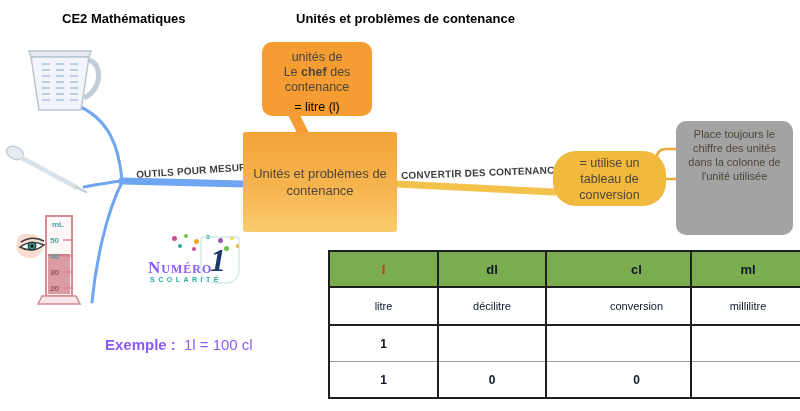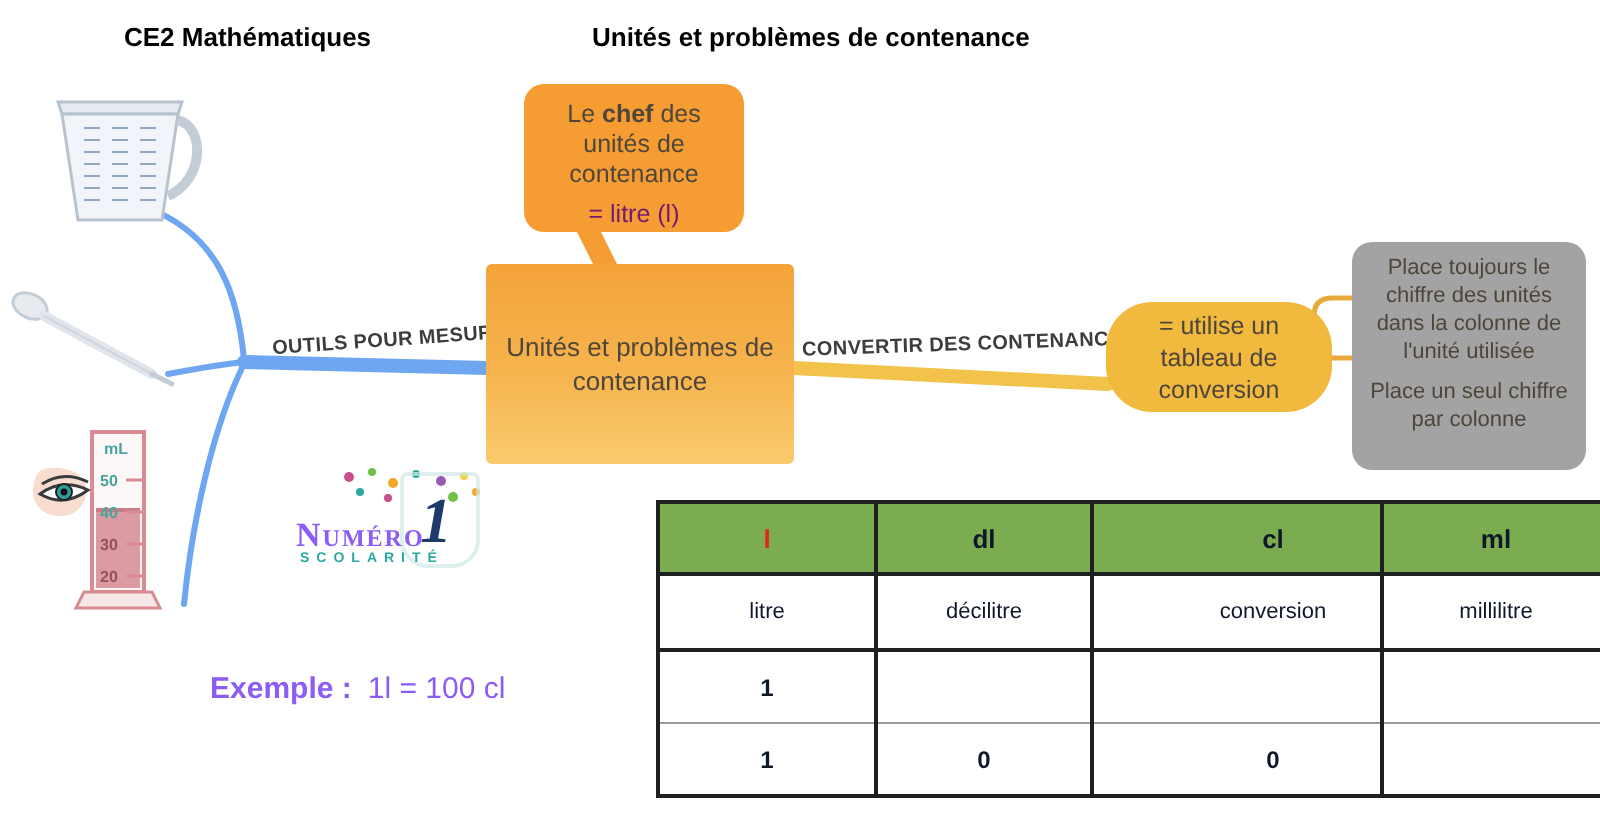--- a/index.html
+++ b/index.html
@@ -14,21 +14,21 @@
 
   .branch-label{position:absolute;font-size:10px;font-weight:600;color:#3d3d3d;
                 letter-spacing:.2px;white-space:nowrap;}
   #outils-label{left:136px;top:165px;transform:rotate(-4deg);}
   #convertir-label{left:401px;top:167px;transform:rotate(-2deg);}
 
   .mmbox{position:absolute;box-sizing:border-box;color:#4e463a;text-align:center;}
 
   #chef-box{left:262px;top:42px;width:110px;height:74px;background:#f59d33;border-radius:10px;
             padding-top:8px;font-size:12.5px;line-height:15px;}
-  #chef-box .red{color:#701a75;margin-top:5px;}
+  #chef-box .red{color:#000000;margin-top:5px;}
 
   #center-box{left:243px;top:132px;width:154px;height:100px;border-radius:3px;
               background:linear-gradient(180deg,#f4a339 0%,#f6b44e 55%,#f9cb6e 100%);
               display:flex;align-items:center;justify-content:center;
               font-size:13px;line-height:17px;padding:0 8px;}
 
   #conversion-box{left:553px;top:151px;width:113px;height:55px;background:#f2b93f;border-radius:23px;
                   display:flex;align-items:center;justify-content:center;
                   font-size:12.5px;line-height:16px;padding:0 10px;}
 
@@ -128,37 +128,36 @@
       <path d="M20,247 Q31,239 44,245 Q32,254 20,247 Z" fill="#ffffff" stroke="#3a3a3a" stroke-width="1.5"></path>
       <circle cx="32" cy="246" r="4" fill="#2f9e98" stroke="#222" stroke-width="1"></circle>
       <circle cx="32" cy="246" r="1.7" fill="#111"></circle>
     </g>
   </svg>
 
   <div class="branch-label" id="outils-label">OUTILS POUR MESURE</div>
   <div class="branch-label" id="convertir-label">CONVERTIR DES CONTENANCES</div>
 
   <div class="mmbox" id="chef-box">
+    <div class="line">unités de</div>
     <div class="line"><span>Le </span><b>chef</b><span> des</span></div>
-    <div class="line">unités de</div>
     <div class="line">contenance</div>
     <div class="red">= litre (l)</div>
   </div>
 
   <div class="mmbox" id="center-box">
     <div>Unités et problèmes de contenance</div>
   </div>
 
   <div class="mmbox" id="conversion-box">
     <div>= utilise un tableau de conversion</div>
   </div>
 
   <div class="mmbox" id="rules-box">
     <div class="para">Place toujours le chiffre des unités dans la colonne de l'unité utilisée</div>
-    <div class="para">Place un seul chiffre par colonne</div>
   </div>
 
   <div id="logo">
     <span class="dot" style="left:24px;top:2px;width:5px;height:5px;background:#c94f8c;"></span>
     <span class="dot" style="left:36px;top:0px;width:4px;height:4px;background:#6fbf4a;"></span>
     <span class="dot" style="left:46px;top:5px;width:5px;height:5px;background:#f5a623;"></span>
     <span class="dot" style="left:58px;top:1px;width:4px;height:4px;background:#2ba8a0;"></span>
     <span class="dot" style="left:70px;top:4px;width:5px;height:5px;background:#9b59b6;"></span>
     <span class="dot" style="left:82px;top:2px;width:4px;height:4px;background:#f4d03f;"></span>
     <span class="dot" style="left:30px;top:10px;width:4px;height:4px;background:#2ba8a0;"></span>

